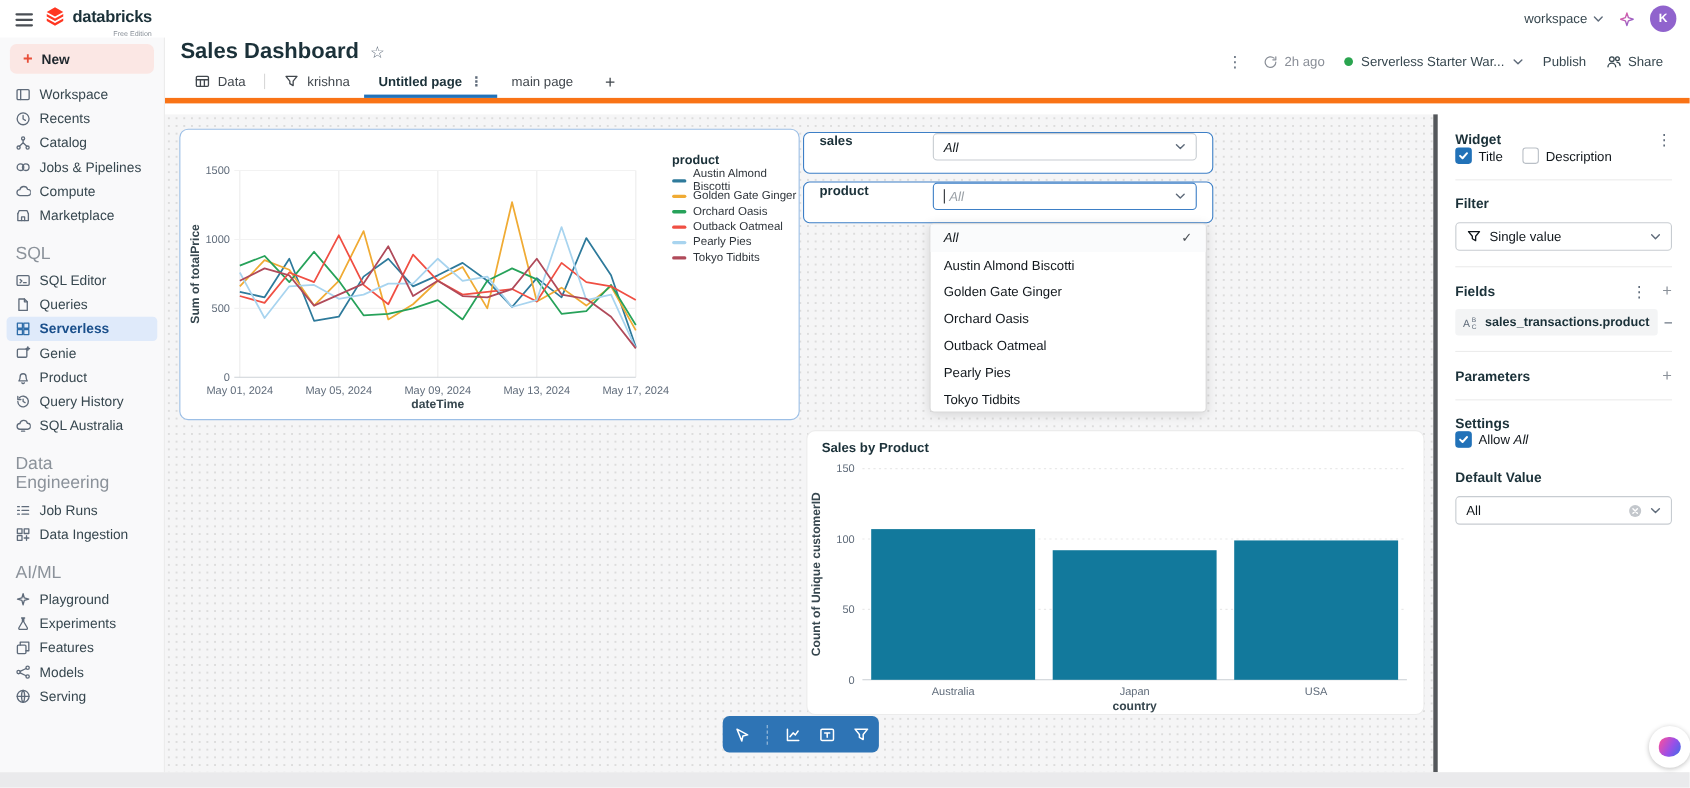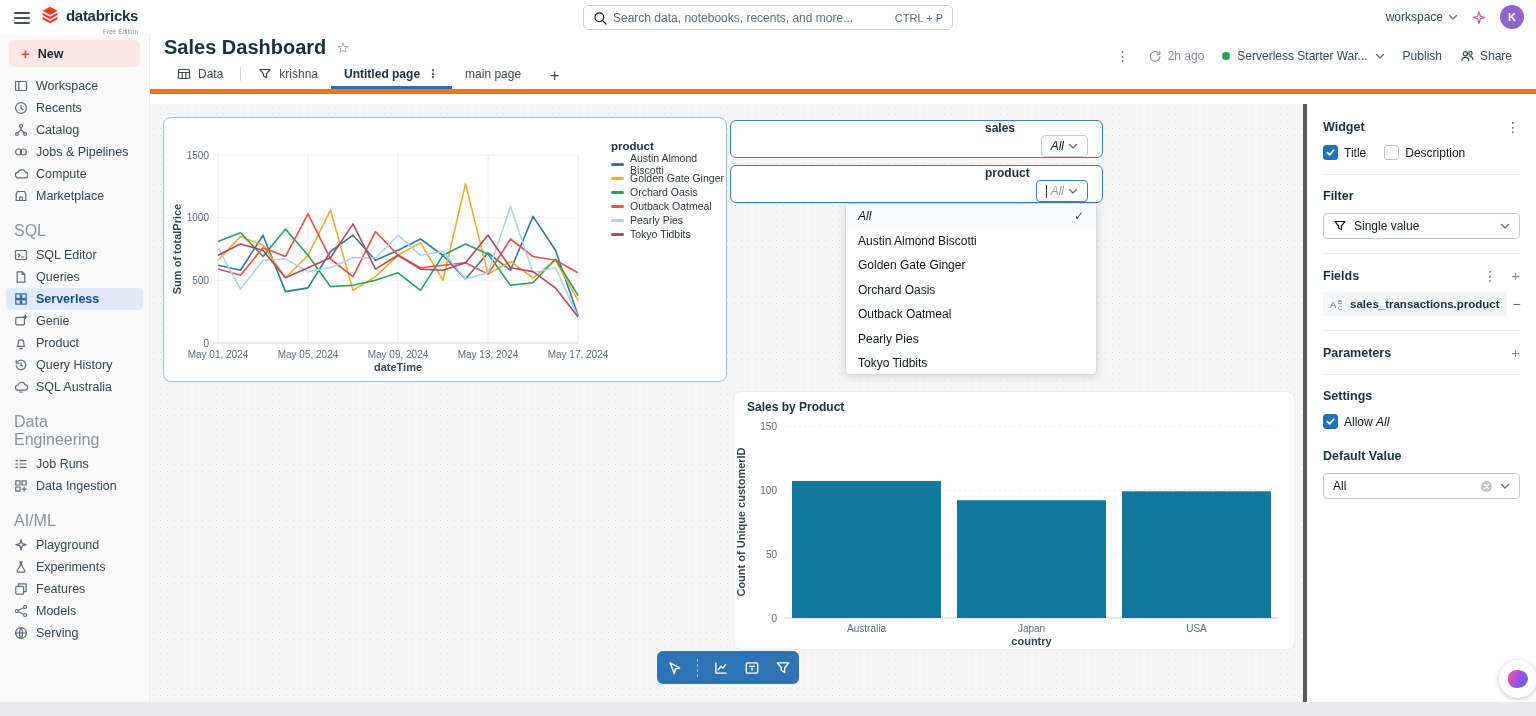--- a/index.html
+++ b/index.html
@@ -70,21 +70,21 @@
   .line-widget { position:absolute; left:13px; top:13px; width:564px; height:265px; background:#fff;
     border:1px solid #9cbfe6; border-radius:8px; }
   .line-legend { position:absolute; left:447px; top:22px; }
   .legend-title { font-size:11.5px; font-weight:700; color:#1b3139; margin-bottom:5px; }
   .legend-item { display:flex; align-items:center; gap:6px; height:14px; font-size:10.5px; color:#30363c; }
   .swatch { width:13px; height:3px; border-radius:1.5px; flex:0 0 13px; }
   .tick { font-size:10px; fill:#5f6b7a; }
   .axis-title { font-size:11px; font-weight:bold; fill:#37474f; }
 
   .filter-widget { position:absolute; left:580px; width:373px; height:38px; background:#fff;
-    border:1.5px solid #3d7fc6; border-radius:6px; display:flex; align-items:flex-end; padding:0 14px;flex-direction:column; }
+    border:1.5px solid #3d7fc6; border-radius:6px; display:flex; align-items:flex-start; padding:0 14px; }
   .filter-widget .flabel { font-weight:700; font-size:12px; color:#1b3139; width:103px; }
   .fcontrol { flex:1; height:25px; border:1px solid #c7ccd1; border-radius:4px; display:flex;
     align-items:center; padding:0 9px; gap:4px; background:#fff; }
   .fcontrol.focused { border:1.5px solid #3d7fc6; }
   .fvalue { flex:1; font-style:italic; color:#11171c; }
   .caret-line { width:1px; height:13px; background:#2b2f33; }
   .fplaceholder { flex:1; font-style:italic; color:#9aa0a6; }
   .chev { color:#5f6b7a; width:10px; height:7px; flex:0 0 10px; }
   .chev svg { display:block; width:100%; height:100%; stroke:currentColor; fill:none; stroke-width:1.3;
     stroke-linecap:round; stroke-linejoin:round; }
@@ -110,21 +110,21 @@
   
   .scroll-thumb { position:absolute; left:1303px; top:104px; width:4px; height:598px; background:#54575b;
     z-index:25; }
   .panel { position:absolute; left:1307px; top:104px; width:229px; height:598px; background:#fff;
     padding:16px 16px 0 16px; }
   .prow { display:flex; align-items:center; justify-content:space-between; }
   .pheading { font-size:12.5px; font-weight:700; color:#1b3139; }
   .picons { display:flex; align-items:center; gap:14px; color:#5f6b7a; }
   .pplus { font-size:15px; color:#8b929a; cursor:pointer; line-height:1; }
   .phr { border:none; border-top:1px solid #ececec; margin:14px 0; }
-  .cbrow { display:flex; align-items:center; gap:18px; margin-top:11px; }
+  .cbrow { display:flex; align-items:center; gap:18px; }
   .cbitem { display:flex; align-items:center; gap:6px; cursor:pointer; }
   .cb { width:15px; height:15px; border-radius:3px; border:1.5px solid #b9bfc6; background:#fff;
     display:flex; align-items:center; justify-content:center; }
   .cb.checked { background:#2272b8; border-color:#2272b8; }
   .cb svg { width:9px; height:9px; stroke:#fff; fill:none; stroke-width:2; stroke-linecap:round;
     stroke-linejoin:round; }
   .pselect { margin-top:10px; height:26px; border:1px solid #c7ccd1; border-radius:4px; display:flex;
     align-items:center; padding:0 9px; gap:7px; background:#fff; cursor:pointer; }
   .pselect .lab { flex:1; color:#11171c; }
   .field-row { display:flex; align-items:center; margin-top:9px; gap:6px; }
@@ -157,30 +157,20 @@
       <svg viewBox="0 0 24 24" style="stroke:none;">
         <path fill="#ff3621" d="M12 2L21 7 12 12 3 7Z"></path>
         <path fill="#ff3621" d="M3 9.2L12 14.2 21 9.2 21 12 12 17 3 12Z"></path>
         <path fill="#ff3621" d="M3 14.2L12 19.2 21 14.2 21 17 12 22 3 17Z"></path>
       </svg>
     </span>
     <span style="position:relative;">
       <span class="brand-word">databricks</span>
       <span class="brand-sub">Free Edition</span>
     </span>
-  </div>
-  <div class="searchbox">
-    <span class="ic">
-      <svg viewBox="0 0 14 14">
-          <circle cx="6.3" cy="6.3" r="4.4"></circle>
-          <path d="M9.6 9.6L13 13"></path>
-        </svg>
-    </span>
-    <input type="text" placeholder="Search data, notebooks, recents, and more..." style="">
-    <span class="shortcut">CTRL + P</span>
   </div>
   <div class="top-right">
     <div class="ws">
       <span>workspace</span>
       <span class="chev">
           <svg viewBox="0 0 10 7">
             <path d="M1.5 1.5L5 5l3.5-3.5"></path>
           </svg>
         </span>
     </div>

